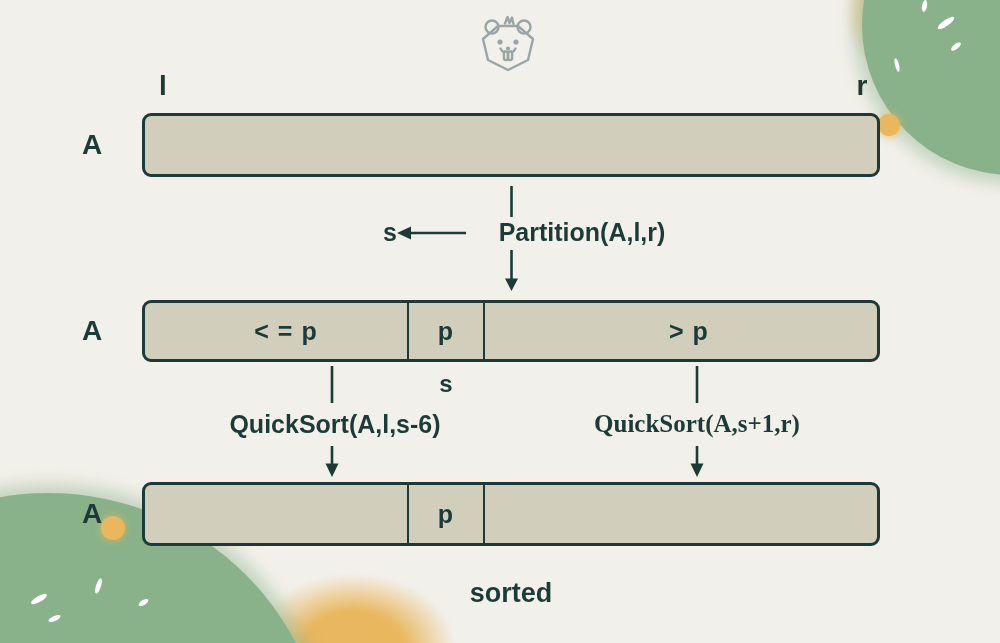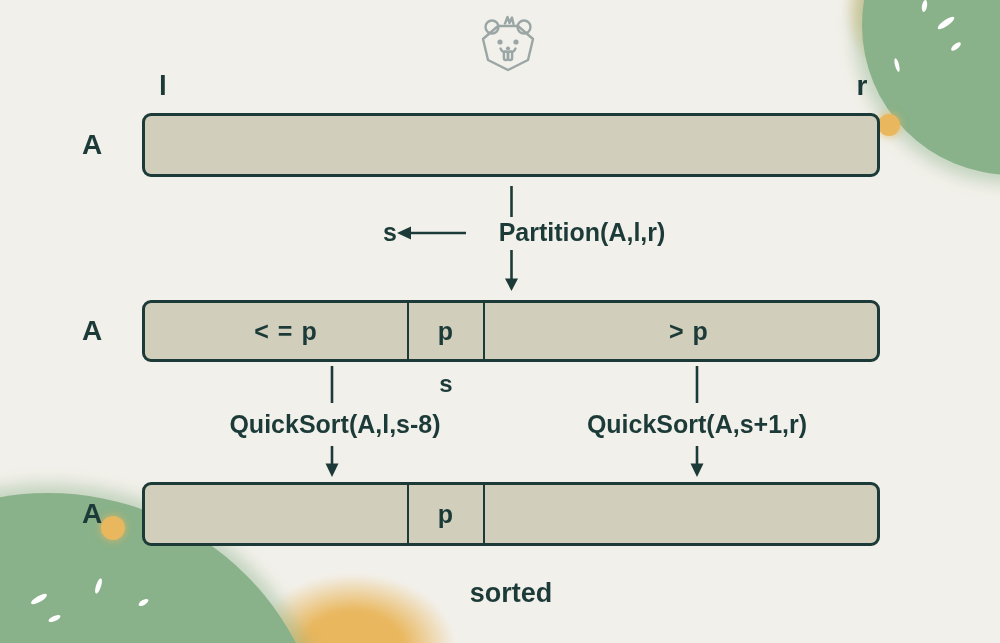--- a/index.html
+++ b/index.html
@@ -62,21 +62,21 @@
        z-index:3;white-space:nowrap;}
   #lbl-l{left:163px;top:86px;font-size:28px;}
   #lbl-r{left:862px;top:86px;font-size:28px;}
   #lbl-a1{left:92px;top:145px;font-size:28px;}
   #lbl-a2{left:92px;top:331px;font-size:28px;}
   #lbl-a3{left:92px;top:514px;font-size:28px;}
   #lbl-s-arrow{left:390px;top:232px;font-size:25px;}
   #lbl-partition{left:582px;top:232px;font-size:25px;}
   #lbl-s2{left:446px;top:384px;font-size:24px;}
   #lbl-qs-left{left:335px;top:424px;font-size:25px;}
-  #lbl-qs-right{left:697px;top:424px;font-size:25px;}
+  #lbl-qs-right{left:697px;top:424px;font-size:25px;font-family:Liberation Serif, serif;}
   #lbl-sorted{left:511px;top:593px;font-size:27px;}
   
   #arrows{position:absolute;left:0;top:0;z-index:2;pointer-events:none;}
   #arrows .arrow{stroke:var(--ink);stroke-width:2.6;fill:none;stroke-linecap:butt;}
   #arrows .head{fill:var(--ink);stroke:none;}
 </style>
 </head>
 <body>
 
 <div id="canvas">
@@ -122,21 +122,21 @@
   <div class="lbl" id="lbl-s-arrow">s</div>
   <div class="lbl" id="lbl-partition">Partition(A,l,r)</div>
 
   <div class="bar" id="bar2">
     <div class="cell left">&lt; = p</div>
     <div class="cell mid">p</div>
     <div class="cell right">&gt; p</div>
   </div>
   <div class="lbl" id="lbl-s2">s</div>
 
-  <div class="lbl" id="lbl-qs-left">QuickSort(A,l,s-8)</div>
+  <div class="lbl" id="lbl-qs-left">QuickSort(A,l,s-6)</div>
   <div class="lbl" id="lbl-qs-right">QuickSort(A,s+1,r)</div>
 
   <div class="bar" id="bar3">
     <div class="cell left"></div>
     <div class="cell mid">p</div>
     <div class="cell right"></div>
   </div>
 
   <div class="lbl" id="lbl-sorted">sorted</div>
 

